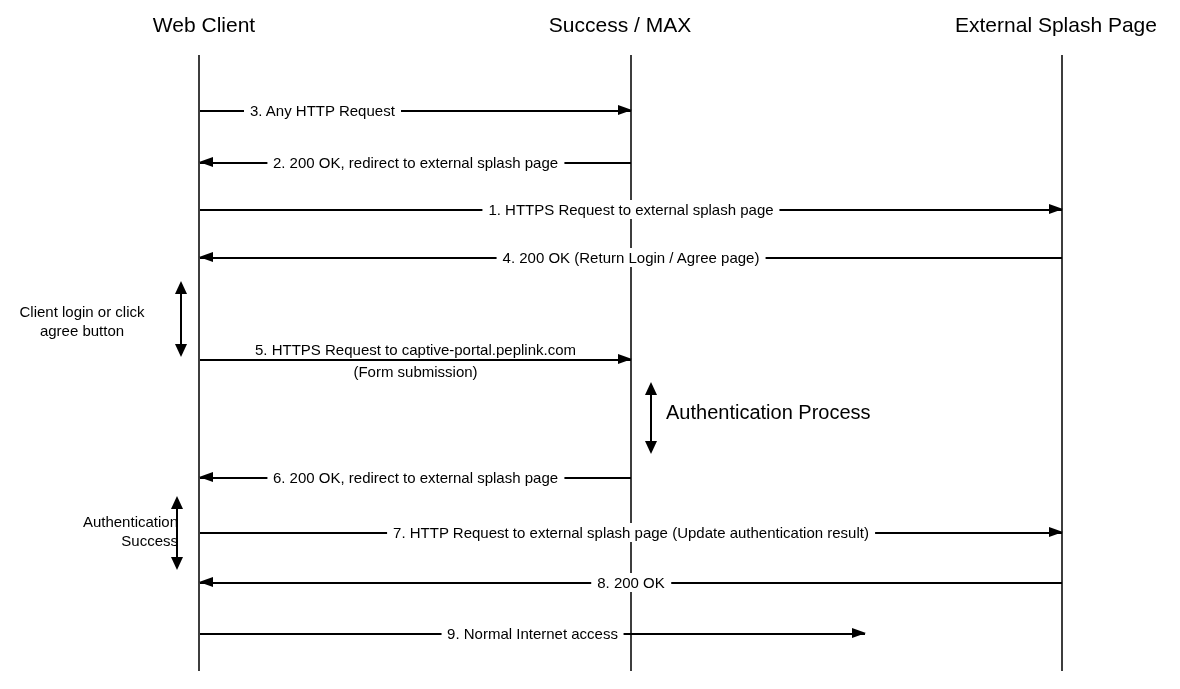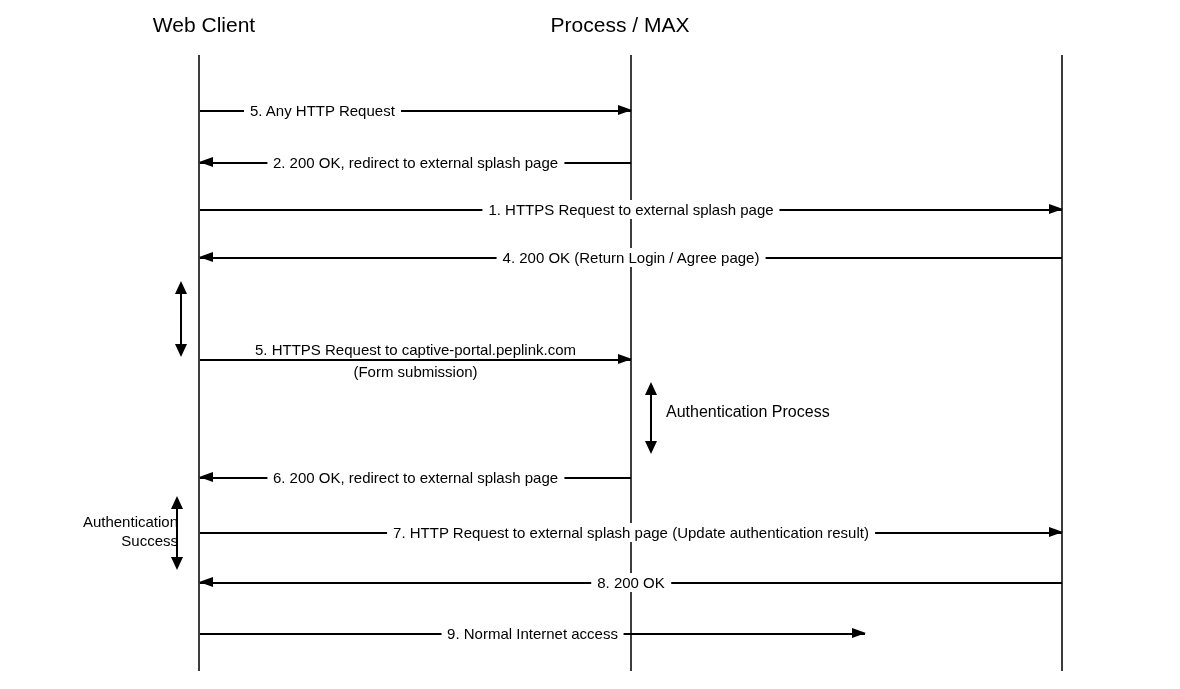--- a/index.html
+++ b/index.html
@@ -33,38 +33,39 @@
 
   
   .varr{position:absolute;width:12px;z-index:2;}
   .varr .vl{position:absolute;left:5px;top:6px;bottom:6px;width:2px;background:#000;}
   .varr .vt{position:absolute;left:0;top:0;width:0;height:0;border-bottom:13px solid #000;border-left:6px solid transparent;border-right:6px solid transparent;}
   .varr .vb{position:absolute;left:0;bottom:0;width:0;height:0;border-top:13px solid #000;border-left:6px solid transparent;border-right:6px solid transparent;}
 
   
   .sidelabel{position:absolute;font-size:15px;line-height:19px;text-align:center;color:#000;z-index:2;}
   .sidelabel span{display:block;}
-  .procLabel{position:absolute;font-size:16px;line-height:18px;white-space:nowrap;color:#000;z-index:2;}
+  .procLabel{position:absolute;font-size:20px;line-height:18px;white-space:nowrap;color:#000;z-index:2;}
 </style>
 </head>
 <body>
 
 <div class="stage">
 
   <div class="actor" style="left:104px;width:200px;">Web Client</div>
-  <div class="actor" style="left:520px;width:200px;">Process / MAX</div>
+  <div class="actor" style="left:520px;width:200px;">Success / MAX</div>
+  <div class="actor" style="left:936px;width:240px;">External Splash Page</div>
 
   <div class="lifeline" style="left:198px;"></div>
   <div class="lifeline" style="left:630px;"></div>
   <div class="lifeline" style="left:1061px;"></div>
 
   <div class="msg" style="top:111px;left:200px;width:431px;">
     <div class="line"></div>
     <div class="ah r"></div>
-    <span class="mlabel offL">5. Any HTTP Request</span>
+    <span class="mlabel offL">3. Any HTTP Request</span>
   </div>
 
   <div class="msg" style="top:163px;left:200px;width:431px;">
     <div class="line"></div>
     <div class="ah l"></div>
     <span class="mlabel center">2. 200 OK, redirect to external splash page</span>
   </div>
 
   <div class="msg" style="top:210px;left:200px;width:862px;">
     <div class="line"></div>
@@ -75,20 +76,24 @@
   <div class="msg" style="top:258px;left:200px;width:862px;">
     <div class="line"></div>
     <div class="ah l"></div>
     <span class="mlabel center">4. 200 OK (Return Login / Agree page)</span>
   </div>
 
   <div class="varr" style="left:175px;top:281px;height:76px;">
     <div class="vt"></div>
     <div class="vl"></div>
     <div class="vb"></div>
+  </div>
+  <div class="sidelabel" style="left:2px;top:302px;width:160px;">
+    <span>Client login or click</span>
+    <span>agree button</span>
   </div>
 
   <div class="msg" style="top:360px;left:200px;width:431px;">
     <div class="line"></div>
     <div class="ah r"></div>
     <span class="mlabel above">5. HTTPS Request to captive-portal.peplink.com</span>
     <span class="msub">(Form submission)</span>
   </div>
 
   <div class="varr" style="left:645px;top:382px;height:72px;">

